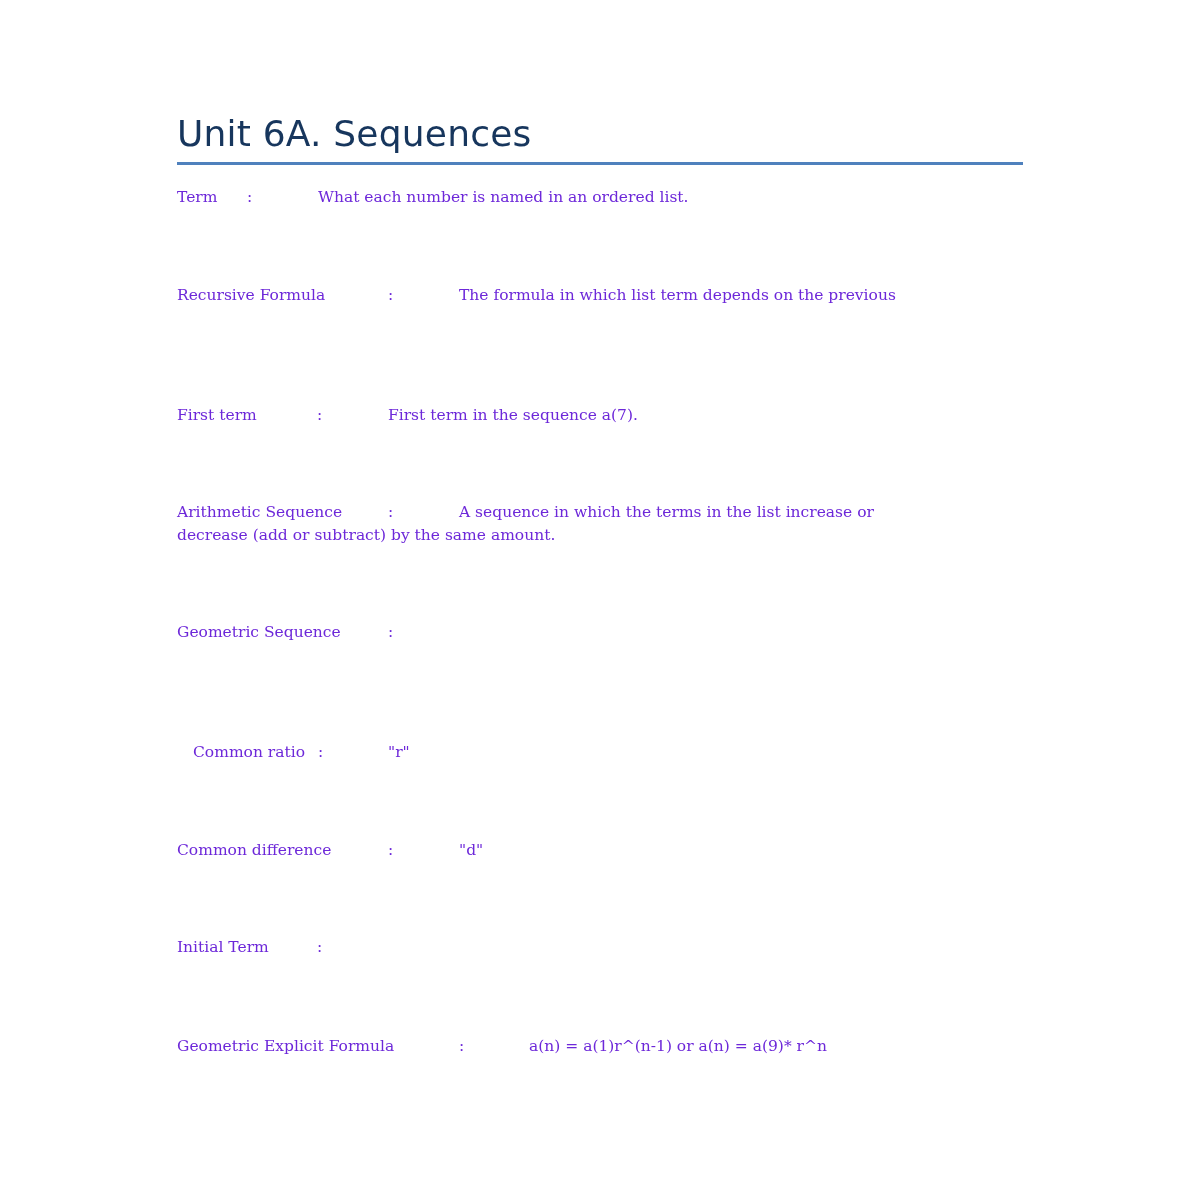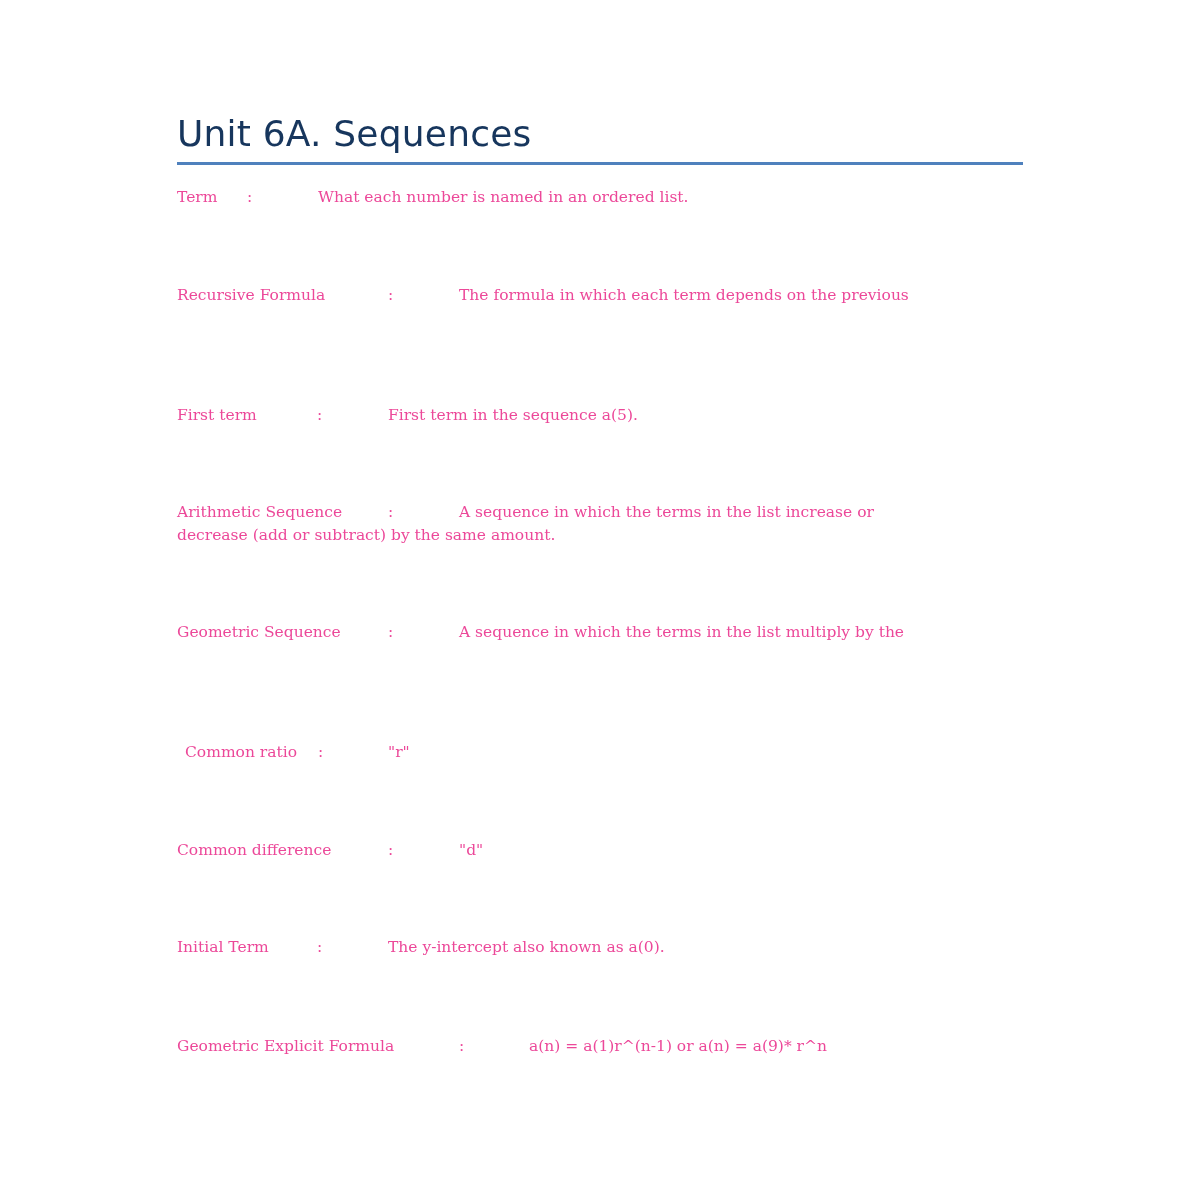--- a/index.html
+++ b/index.html
@@ -9,21 +9,21 @@
     position: absolute; left: 177px; top: 110px;
     font-family: "DejaVu Sans", sans-serif; font-size: 36px; color: #17365d;
     letter-spacing: 0.2px; white-space: nowrap; line-height: 48px;
   }
   .rule {
     position: absolute; left: 177px; top: 162px; width: 846px; height: 3px;
     background: #4f81bd;
   }
   .entry {
     position: absolute; left: 177px; width: 820px;
-    font-family: "DejaVu Serif", serif; font-size: 15.5px; color: #ec4899;
+    font-family: "DejaVu Serif", serif; font-size: 15.5px; color: #6d28d9;
     line-height: 23px;
   }
   .entry .line { position: relative; height: 23px; white-space: nowrap; }
   .entry .term, .entry .colon, .entry .def { position: absolute; top: 0; }
   .entry .cont { white-space: nowrap; }
 </style>
 </head>
 <body>
 
 <div class="page">
@@ -35,70 +35,68 @@
       <span class="term" style="left:0;">Term</span>
       <span class="colon" style="left:70px;">:</span>
       <span class="def" style="left:141px;">What each number is named in an ordered list.</span>
     </div>
   </div>
 
   <div class="entry" style="top:284px;">
     <div class="line">
       <span class="term" style="left:0;">Recursive Formula</span>
       <span class="colon" style="left:211px;">:</span>
-      <span class="def" style="left:282px;">The formula in which each term depends on the previous</span>
+      <span class="def" style="left:282px;">The formula in which list term depends on the previous</span>
     </div>
   </div>
 
   <div class="entry" style="top:404px;">
     <div class="line">
       <span class="term" style="left:0;">First term</span>
       <span class="colon" style="left:140px;">:</span>
-      <span class="def" style="left:211px;">First term in the sequence a(5).</span>
+      <span class="def" style="left:211px;">First term in the sequence a(7).</span>
     </div>
   </div>
 
   <div class="entry" style="top:501px;">
     <div class="line">
       <span class="term" style="left:0;">Arithmetic Sequence</span>
       <span class="colon" style="left:211px;">:</span>
       <span class="def" style="left:282px;">A sequence in which the terms in the list increase or</span>
     </div>
     <div class="cont">decrease (add or subtract) by the same amount.</div>
   </div>
 
   <div class="entry" style="top:621px;text-align:center;">
     <div class="line">
       <span class="term" style="left:0;">Geometric Sequence</span>
       <span class="colon" style="left:211px;">:</span>
-      <span class="def" style="left:282px;">A sequence in which the terms in the list multiply by the</span>
     </div>
   </div>
 
   <div class="entry" style="top:741px;">
     <div class="line">
-      <span class="term" style="left:8px;">Common ratio</span>
+      <span class="term" style="left:16px;">Common ratio</span>
       <span class="colon" style="left:141px;">:</span>
       <span class="def" style="left:211px;">"r"</span>
     </div>
   </div>
 
   <div class="entry" style="top:839px;">
     <div class="line">
       <span class="term" style="left:0;">Common difference</span>
       <span class="colon" style="left:211px;">:</span>
       <span class="def" style="left:282px;">"d"</span>
     </div>
   </div>
 
   <div class="entry" style="top:936px;">
     <div class="line">
       <span class="term" style="left:0;">Initial Term</span>
       <span class="colon" style="left:140px;">:</span>
-      <span class="def" style="left:211px;">The y-intercept also known as a(0).</span>
     </div>
   </div>
 
   <div class="entry" style="top:1035px;">
     <div class="line">
       <span class="term" style="left:0;">Geometric Explicit Formula</span>
       <span class="colon" style="left:282px;">:</span>
       <span class="def" style="left:352px;">a(n) = a(1)r^(n-1) or a(n) = a(9)* r^n</span>
     </div>
   </div>

